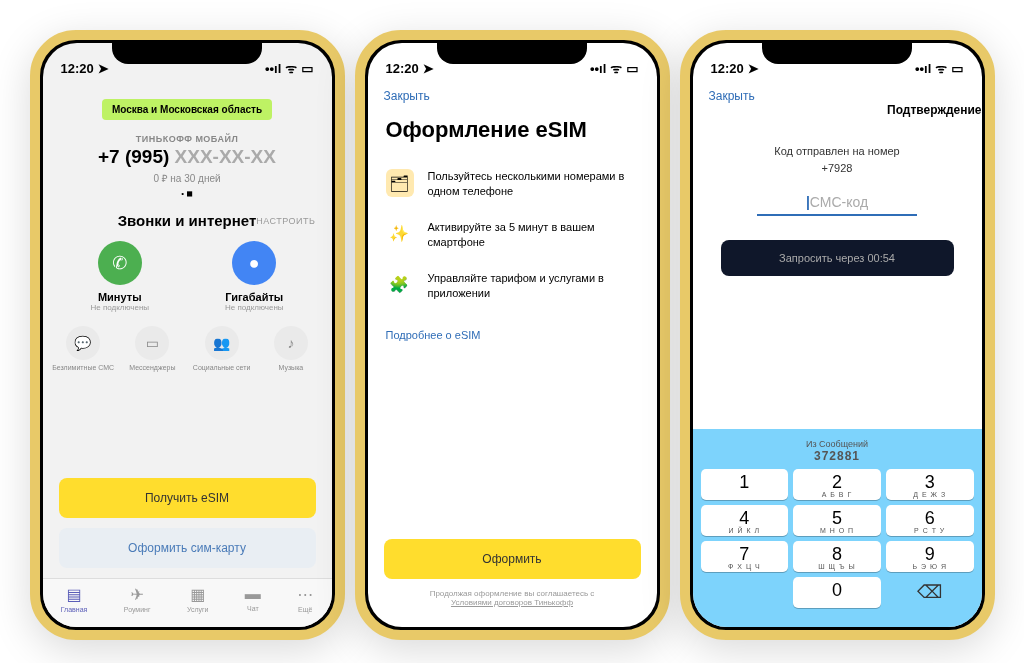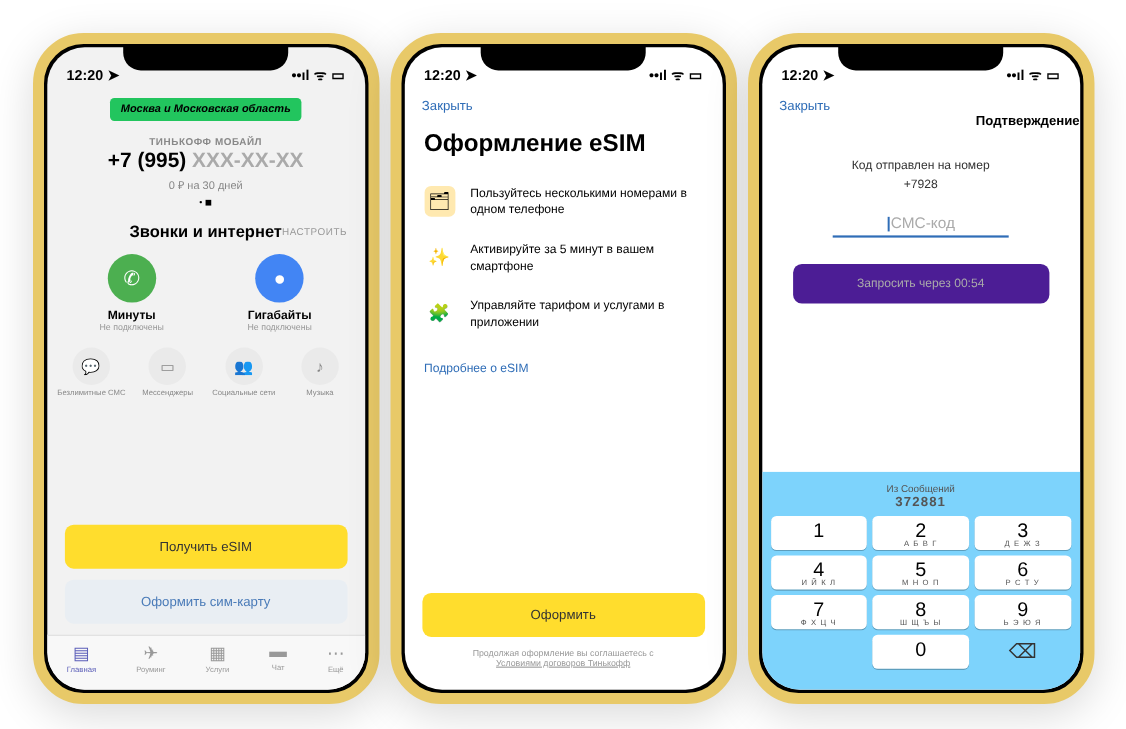--- a/index.html
+++ b/index.html
@@ -30,22 +30,22 @@
 .status-bar {
   height: 40px; display: flex; justify-content: space-between; align-items: center;
   padding: 10px 18px 0; font-size: 13px; font-weight: 600;
 }
 .sb-left { display: flex; gap: 4px; }
 .sb-right { display: flex; gap: 4px; align-items: center; }
 
 
 .s1 .screen { background: #f2f2f2; }
 .region-pill {
-  background: #22c55e; font-size: 10px; font-weight: 600;
-  padding: 5px 10px; border-radius: 4px; margin: 6px auto 8px; display: inline-block; font-style: italic;
+  background: #bef264; font-size: 10px; font-weight: 600;
+  padding: 5px 10px; border-radius: 4px; margin: 16px auto 8px; display: inline-block;
 }
 .brand-sm { font-size: 9px; letter-spacing: 0.5px; color: #888; text-align: center; margin-top: 6px; font-weight: bold; }
 .phone-num { font-size: 19px; font-weight: 700; text-align: center; margin-top: 2px; }
 .phone-num .mask { color: #aaa; }
 .price-line { font-size: 10px; color: #888; text-align: center; margin-top: 3px; }
 .dots { text-align: center; font-size: 8px; margin-top: 4px; }
 
 .sec-row { display: flex; justify-content: flex-end; align-items: center; padding: 14px 16px 6px; }
 .sec-title { font-size: 15px; font-weight: 700; }
 .sec-config { font-size: 9px; color: #999; letter-spacing: 0.5px; }
@@ -106,21 +106,21 @@
 .agree-link { text-decoration: underline; }
 
 
 .s3-body { padding: 40px 28px 0; text-align: center; }
 .code-sent { font-size: 11px; color: #333; line-height: 1.5; }
 .code-input {
   margin: 18px auto 24px; width: 160px; border-bottom: 2px solid #2f6db7;
   padding-bottom: 4px; font-size: 14px; color: #aaa;
 }
 .code-input .cursor { color: #2f6db7; font-weight: 700; }
-.resend { background: #4c1d95; color: #aaa; font-size: 11px; padding: 12px; border-radius: 8px; text-align: center; }
+.resend { background: #0f172a; color: #aaa; font-size: 11px; padding: 12px; border-radius: 8px; text-align: center; }
 
 .keypad {
   margin-top: auto; background: #7dd3fc; padding: 6px 4px 14px;
 }
 .autofill { font-size: 9px; text-align: center; color: #555; padding: 4px 0 6px; }
 .autofill b { display: block; font-size: 12px; letter-spacing: 1px; }
 .krow { display: flex; gap: 5px; margin-bottom: 5px; padding: 0 4px; }
 .key {
   flex: 1; background: #fff; border-radius: 5px; text-align: center;
   padding: 4px 0 2px; box-shadow: 0 1px 0 rgba(0,0,0,.25);

